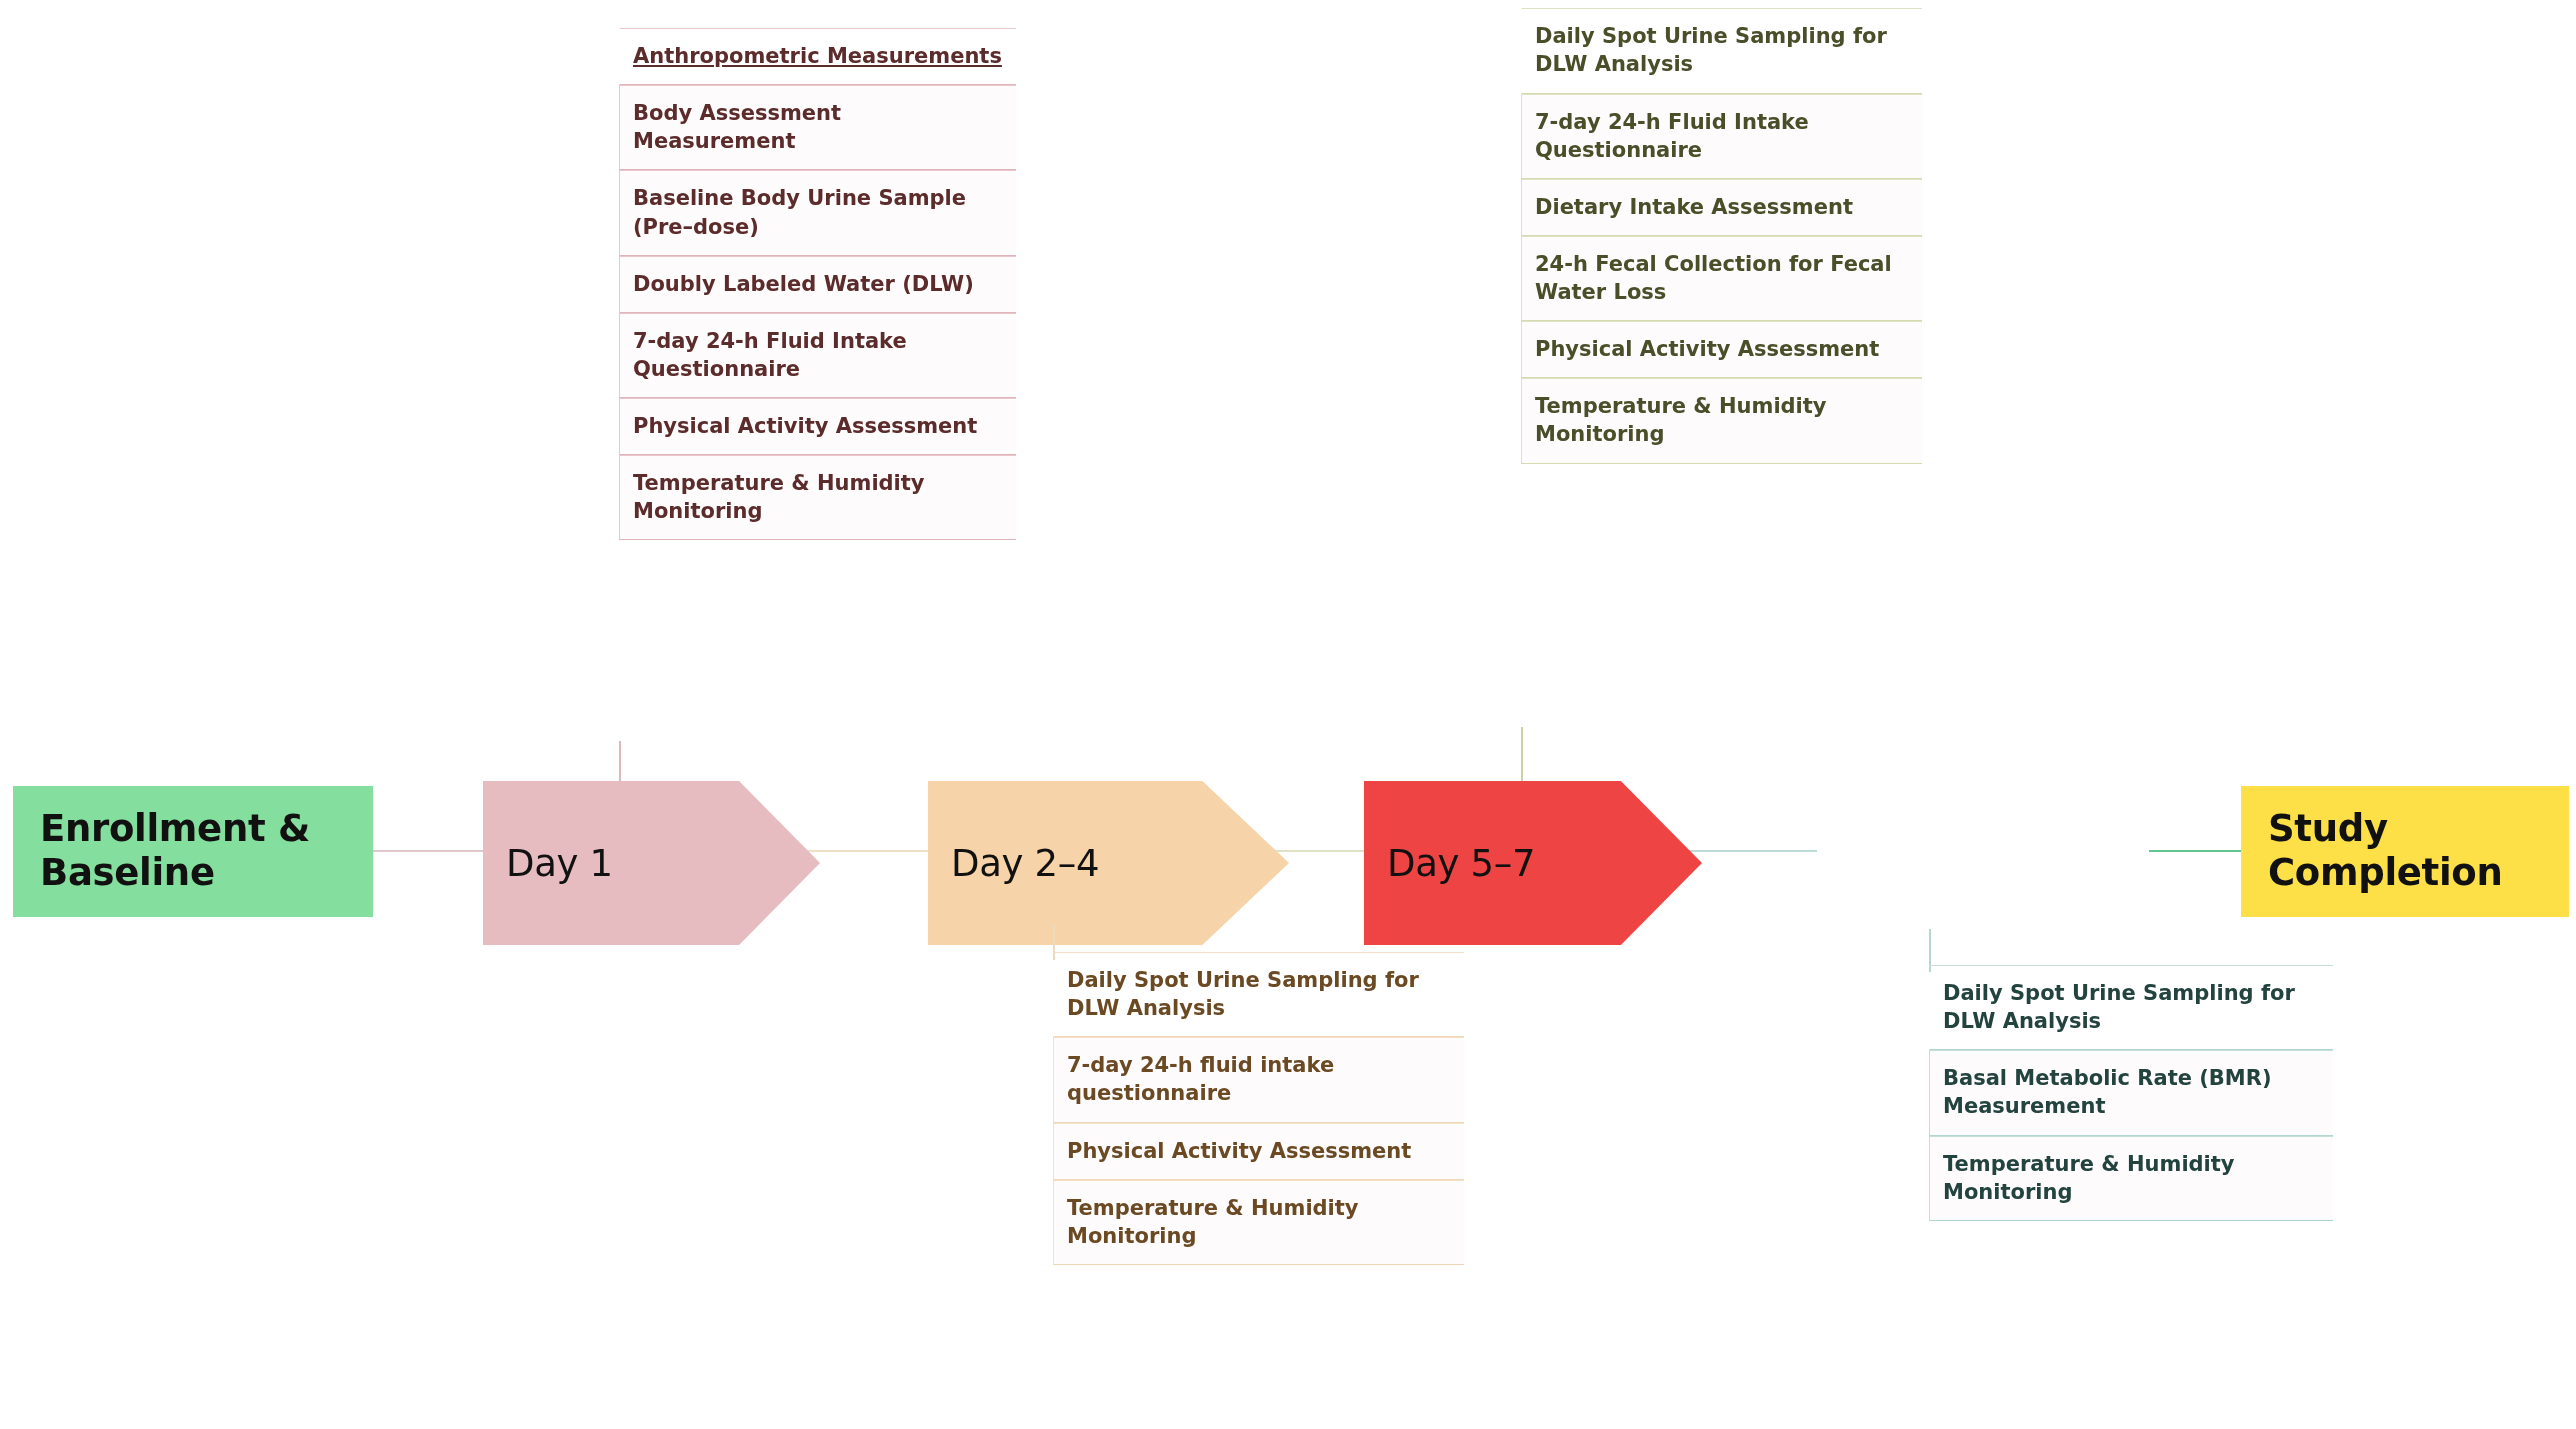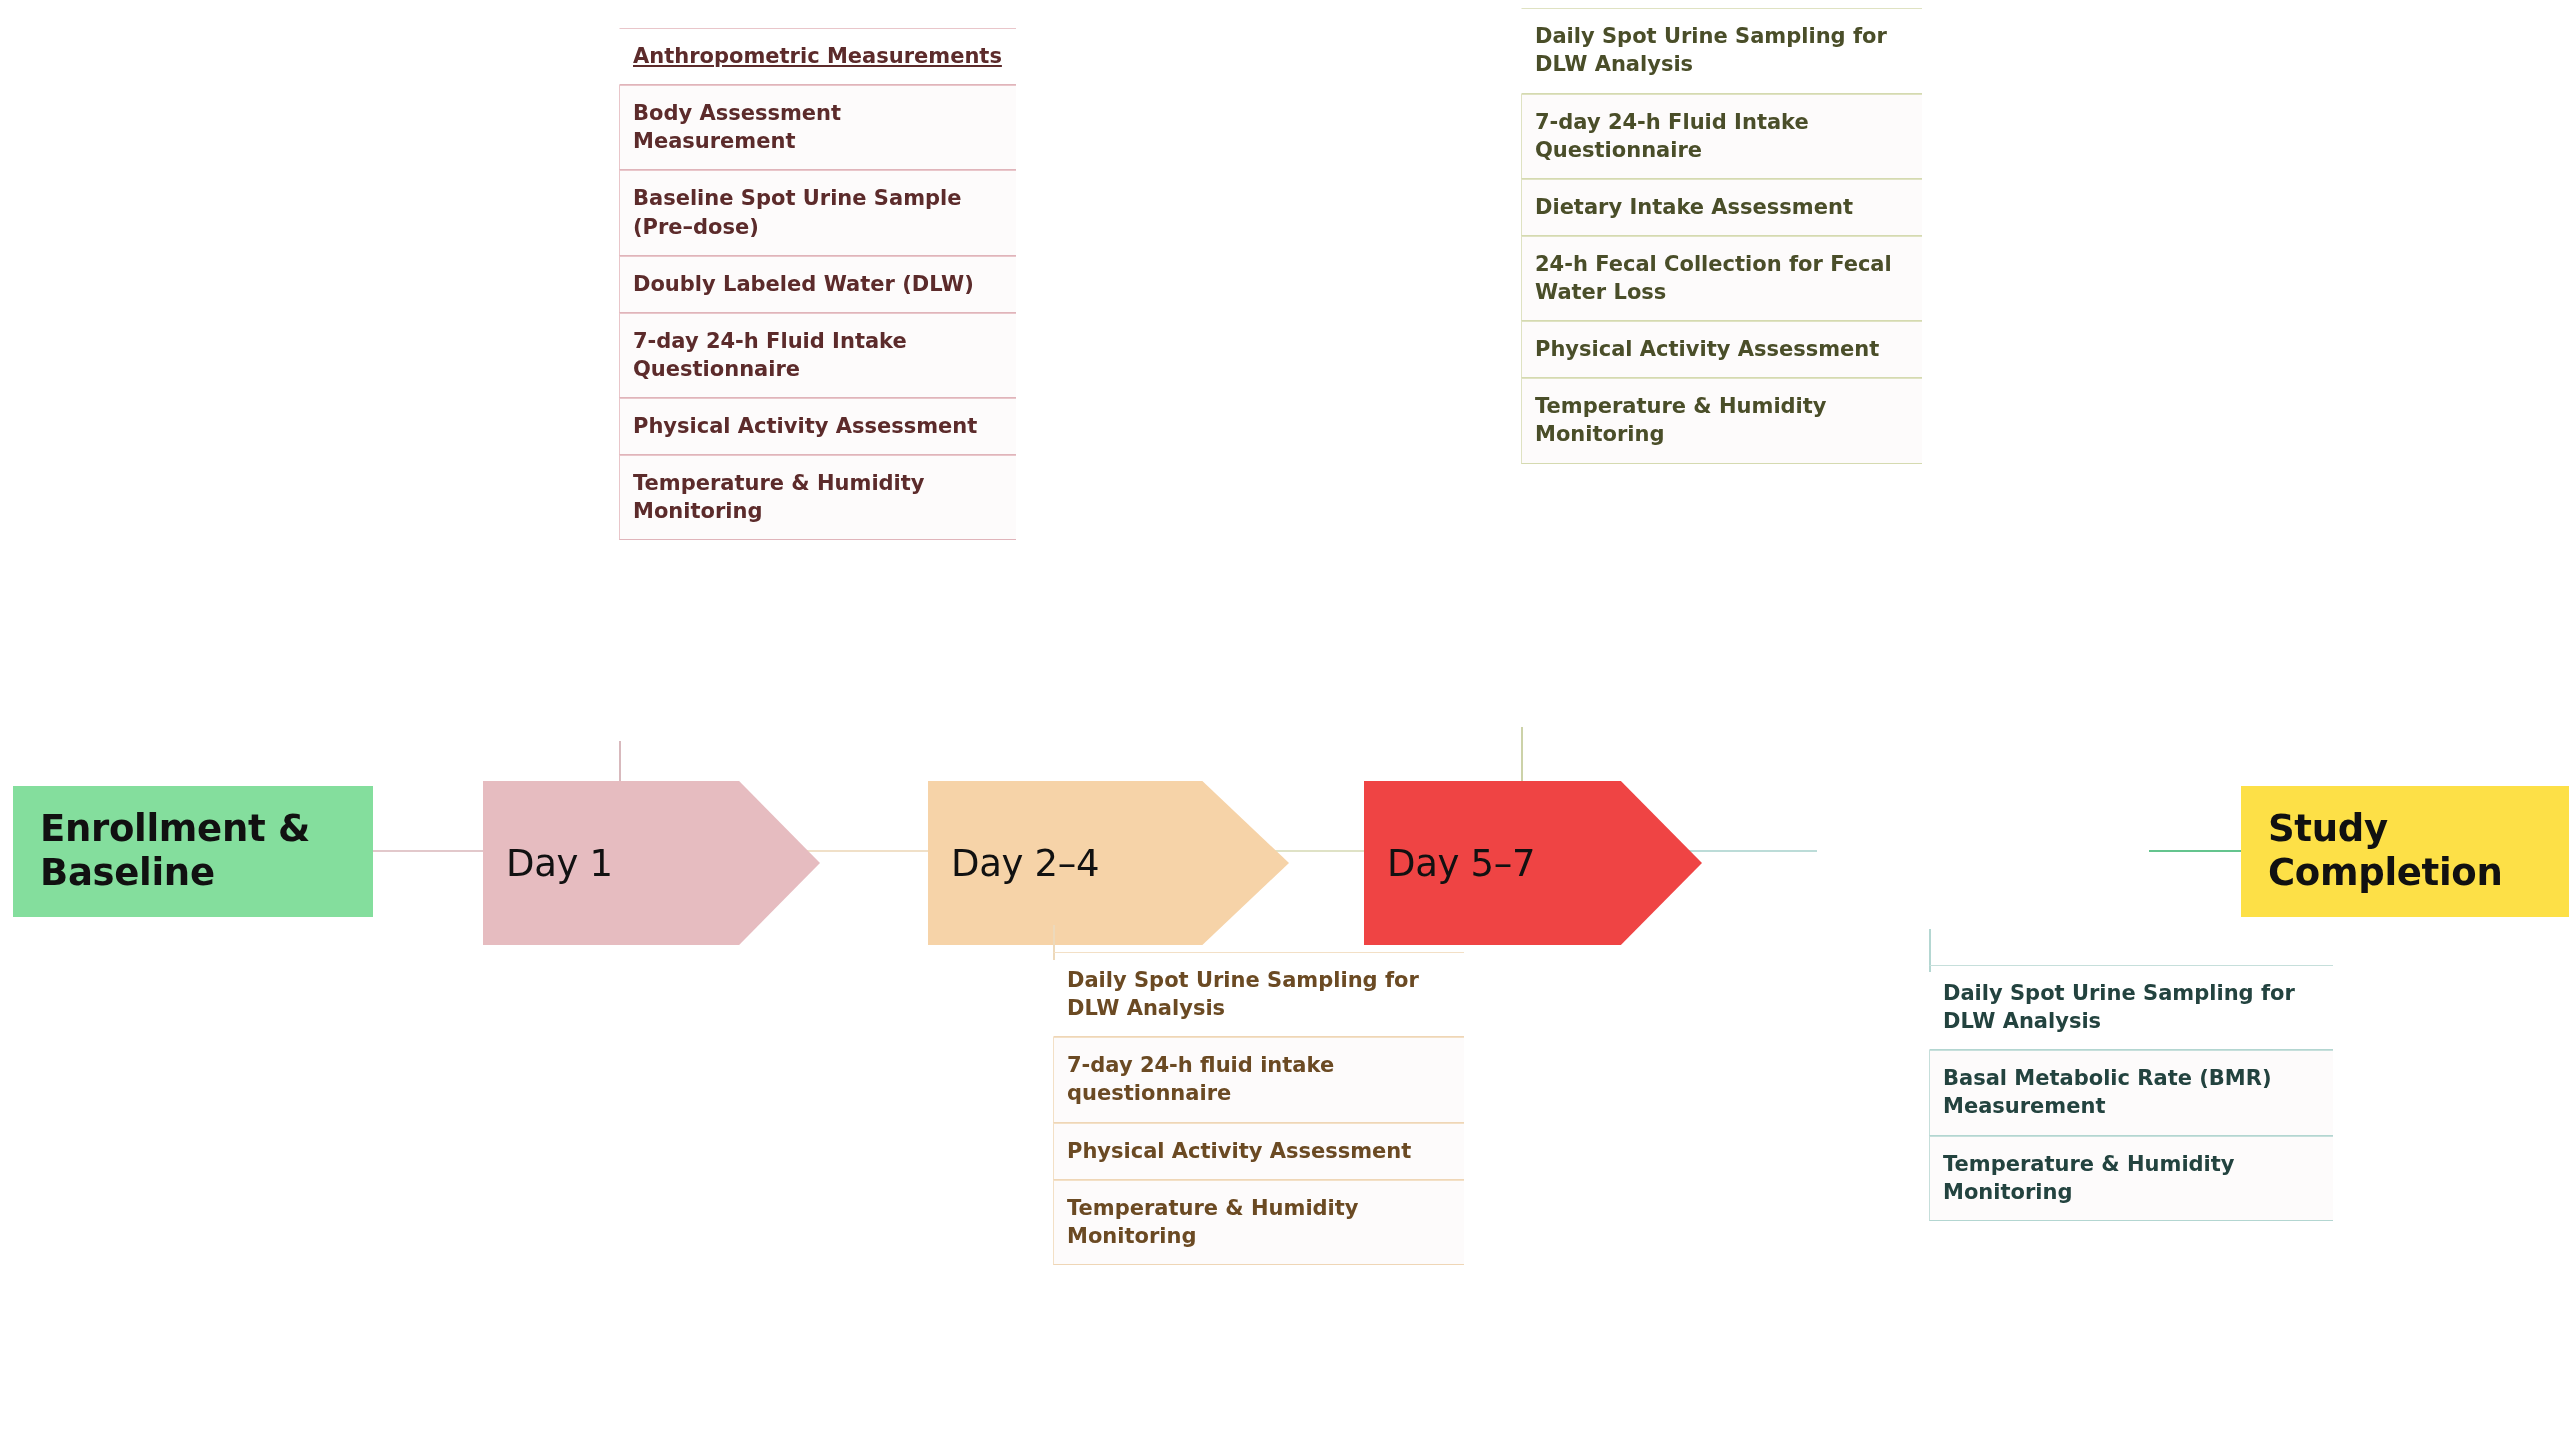--- a/index.html
+++ b/index.html
@@ -145,21 +145,21 @@
   }
   #list-day814 .task-item.first { border-left-color: transparent; }
   #spine-day814 { left: 1929px; top: 929px; height: 43px; background: #b4d7d2; }
 </style>
 </head>
 <body>
 
 <div class="task-list" id="list-day1">
   <div class="task-item first">Anthropometric Measurements</div>
   <div class="task-item">Body Assessment Measurement</div>
-  <div class="task-item">Baseline Spot Urine Sample (Pre–dose)</div>
+  <div class="task-item">Baseline Body Urine Sample (Pre–dose)</div>
   <div class="task-item">Doubly Labeled Water (DLW)</div>
   <div class="task-item">7-day 24-h Fluid Intake Questionnaire</div>
   <div class="task-item">Physical Activity Assessment</div>
   <div class="task-item">Temperature &amp; Humidity Monitoring</div>
 </div>
 <div class="spine" id="spine-day1"></div>
 
 <div class="task-list" id="list-day57">
   <div class="task-item first">Daily Spot Urine Sampling for DLW Analysis</div>
   <div class="task-item">7-day 24-h Fluid Intake Questionnaire</div>

